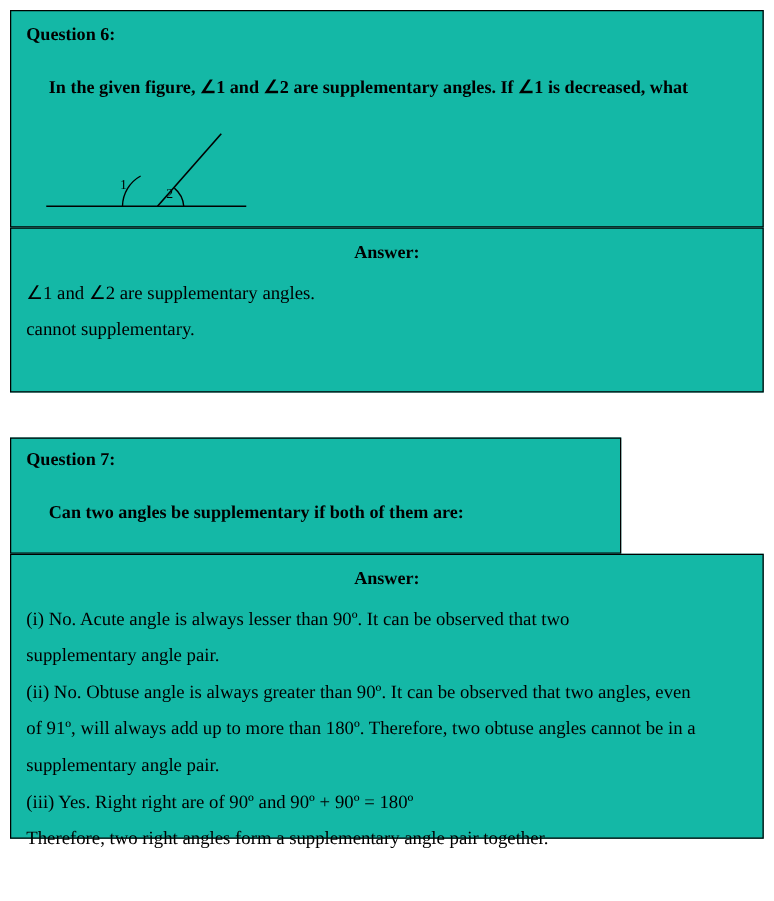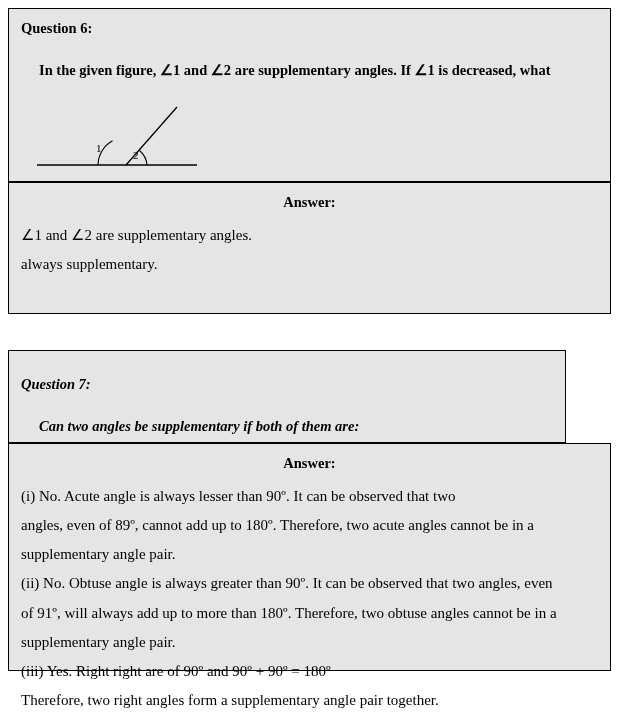--- a/index.html
+++ b/index.html
@@ -16,21 +16,21 @@
   }
   .page {
     position: relative;
     width: 619px;
     height: 721px;
     box-sizing: border-box;
   }
   .block {
     border: 1px solid #000000;
     box-sizing: border-box;
-    background: #e5e5e5;
+    background: #14b8a6;
   }
   
   #q6-block {
     position: absolute;
     left: 8px;
     top: 8px;
     width: 603px;
     height: 174px;
     padding: 10px 12px 0 12px;
   }
@@ -39,24 +39,23 @@
     left: 8px;
     top: 182px;
     width: 603px;
     height: 132px;
     padding: 10px 12px 0 12px;
   }
   #q7-block {
     position: absolute;
     left: 8px;
     top: 350px;
-    width: 558px;
+    width: 489px;
     height: 93px;
-    padding: 24px 12px 0 12px;
-    font-style: italic;
+    padding: 8px 12px 0 12px;
   }
   #q7-answer-block {
     position: absolute;
     left: 8px;
     top: 443px;
     width: 603px;
     height: 228px;
     padding: 10px 12px 0 12px;
   }
   .q-title {
@@ -130,32 +129,31 @@
         <path d="M 118 64 A 21 21 0 0 0 110.5 49.5" fill="none" stroke="#000" stroke-width="1.1"></path>
       </svg>
       <span class="lbl" id="fig-label-1">1</span>
       <span class="lbl" id="fig-label-2">2</span>
     </div>
   </div>
 
   <div class="block" id="q6-answer-block">
     <p class="ans-title">Answer:</p>
     <p class="ans-body">∠1 and ∠2 are supplementary angles.</p>
-    <p class="ans-body">always supplementary.</p>
+    <p class="ans-body">cannot supplementary.</p>
   </div>
 
   <div class="block" id="q7-block">
     <p class="q-title">Question 7:</p>
     <p class="q-body-bold">Can two angles be supplementary if both of them are:</p>
   </div>
 
   <div class="block" id="q7-answer-block">
     <p class="ans-title">Answer:</p>
     <p class="ans-body">(i) No. Acute angle is always lesser than 90º. It can be observed that two</p>
-    <p class="ans-body">angles, even of 89º, cannot add up to 180º. Therefore, two acute angles cannot be in a</p>
     <p class="ans-body">supplementary angle pair.</p>
     <p class="ans-body">(ii) No. Obtuse angle is always greater than 90º. It can be observed that two angles, even</p>
     <p class="ans-body">of 91º, will always add up to more than 180º. Therefore, two obtuse angles cannot be in a</p>
     <p class="ans-body">supplementary angle pair.</p>
     <p class="ans-body">(iii) Yes. Right right are of 90º and 90º + 90º = 180º</p>
     <p class="ans-body">Therefore, two right angles form a supplementary angle pair together.</p>
   </div>
 
 </div>
 

